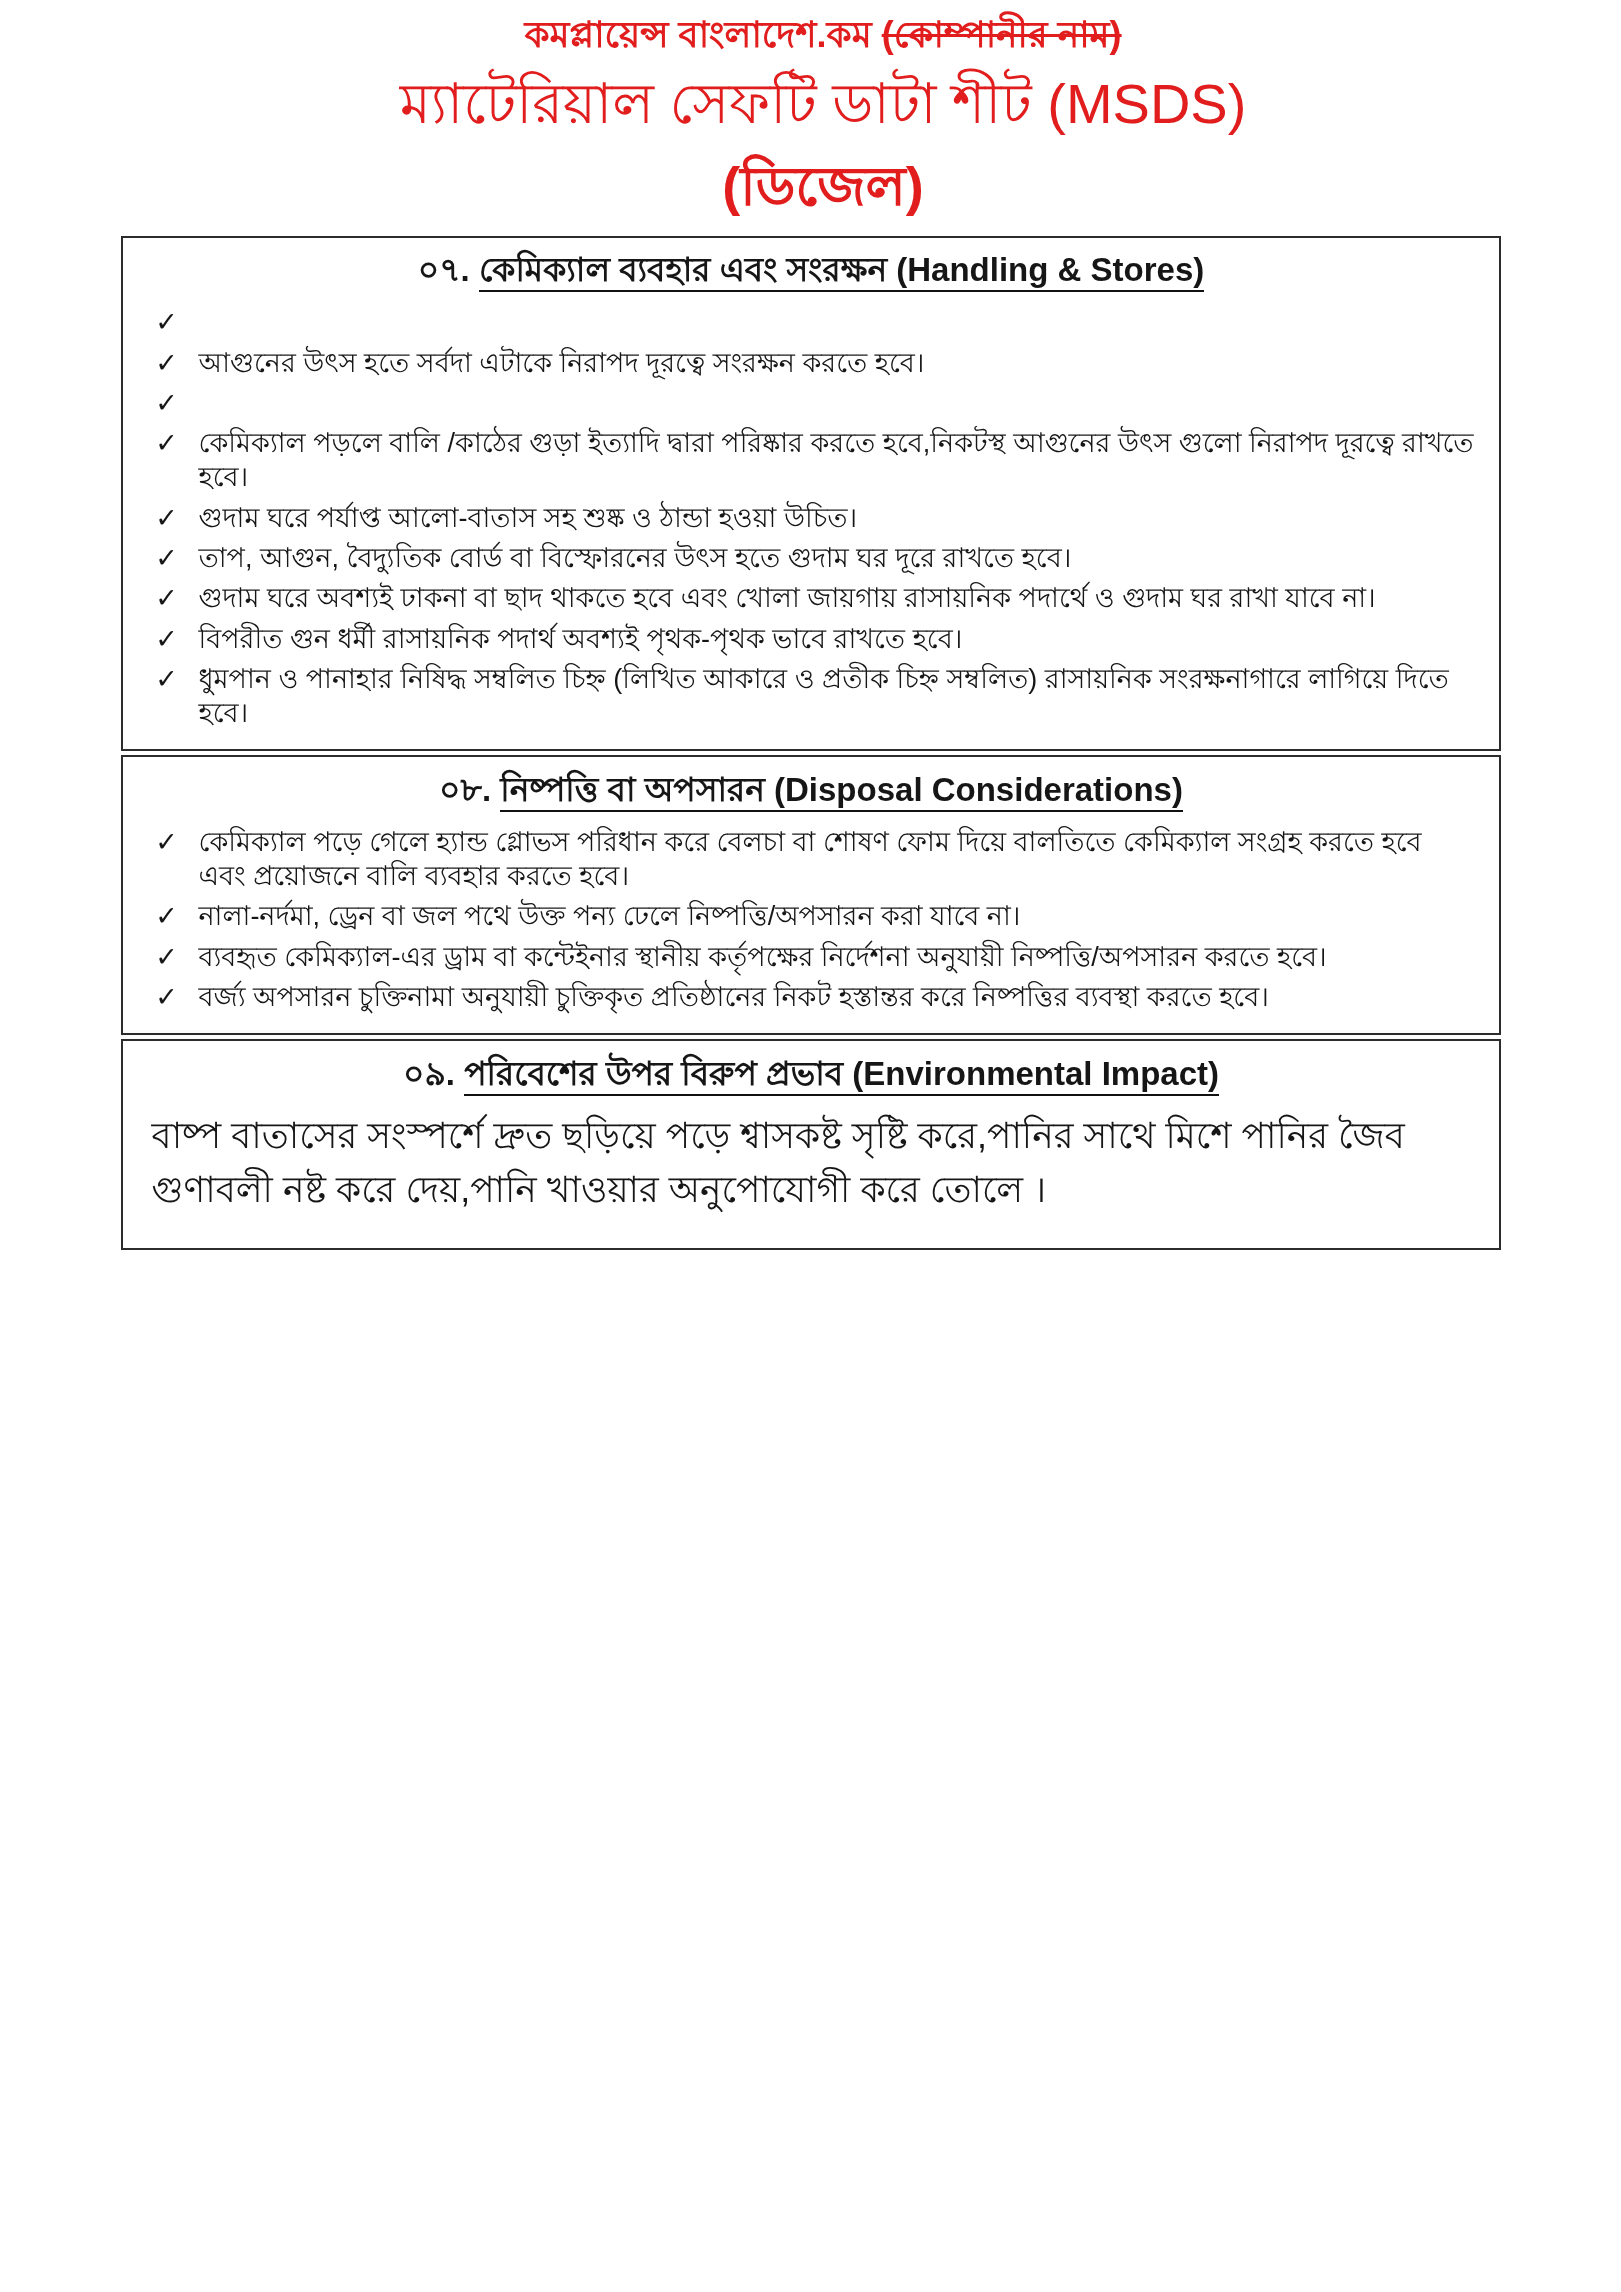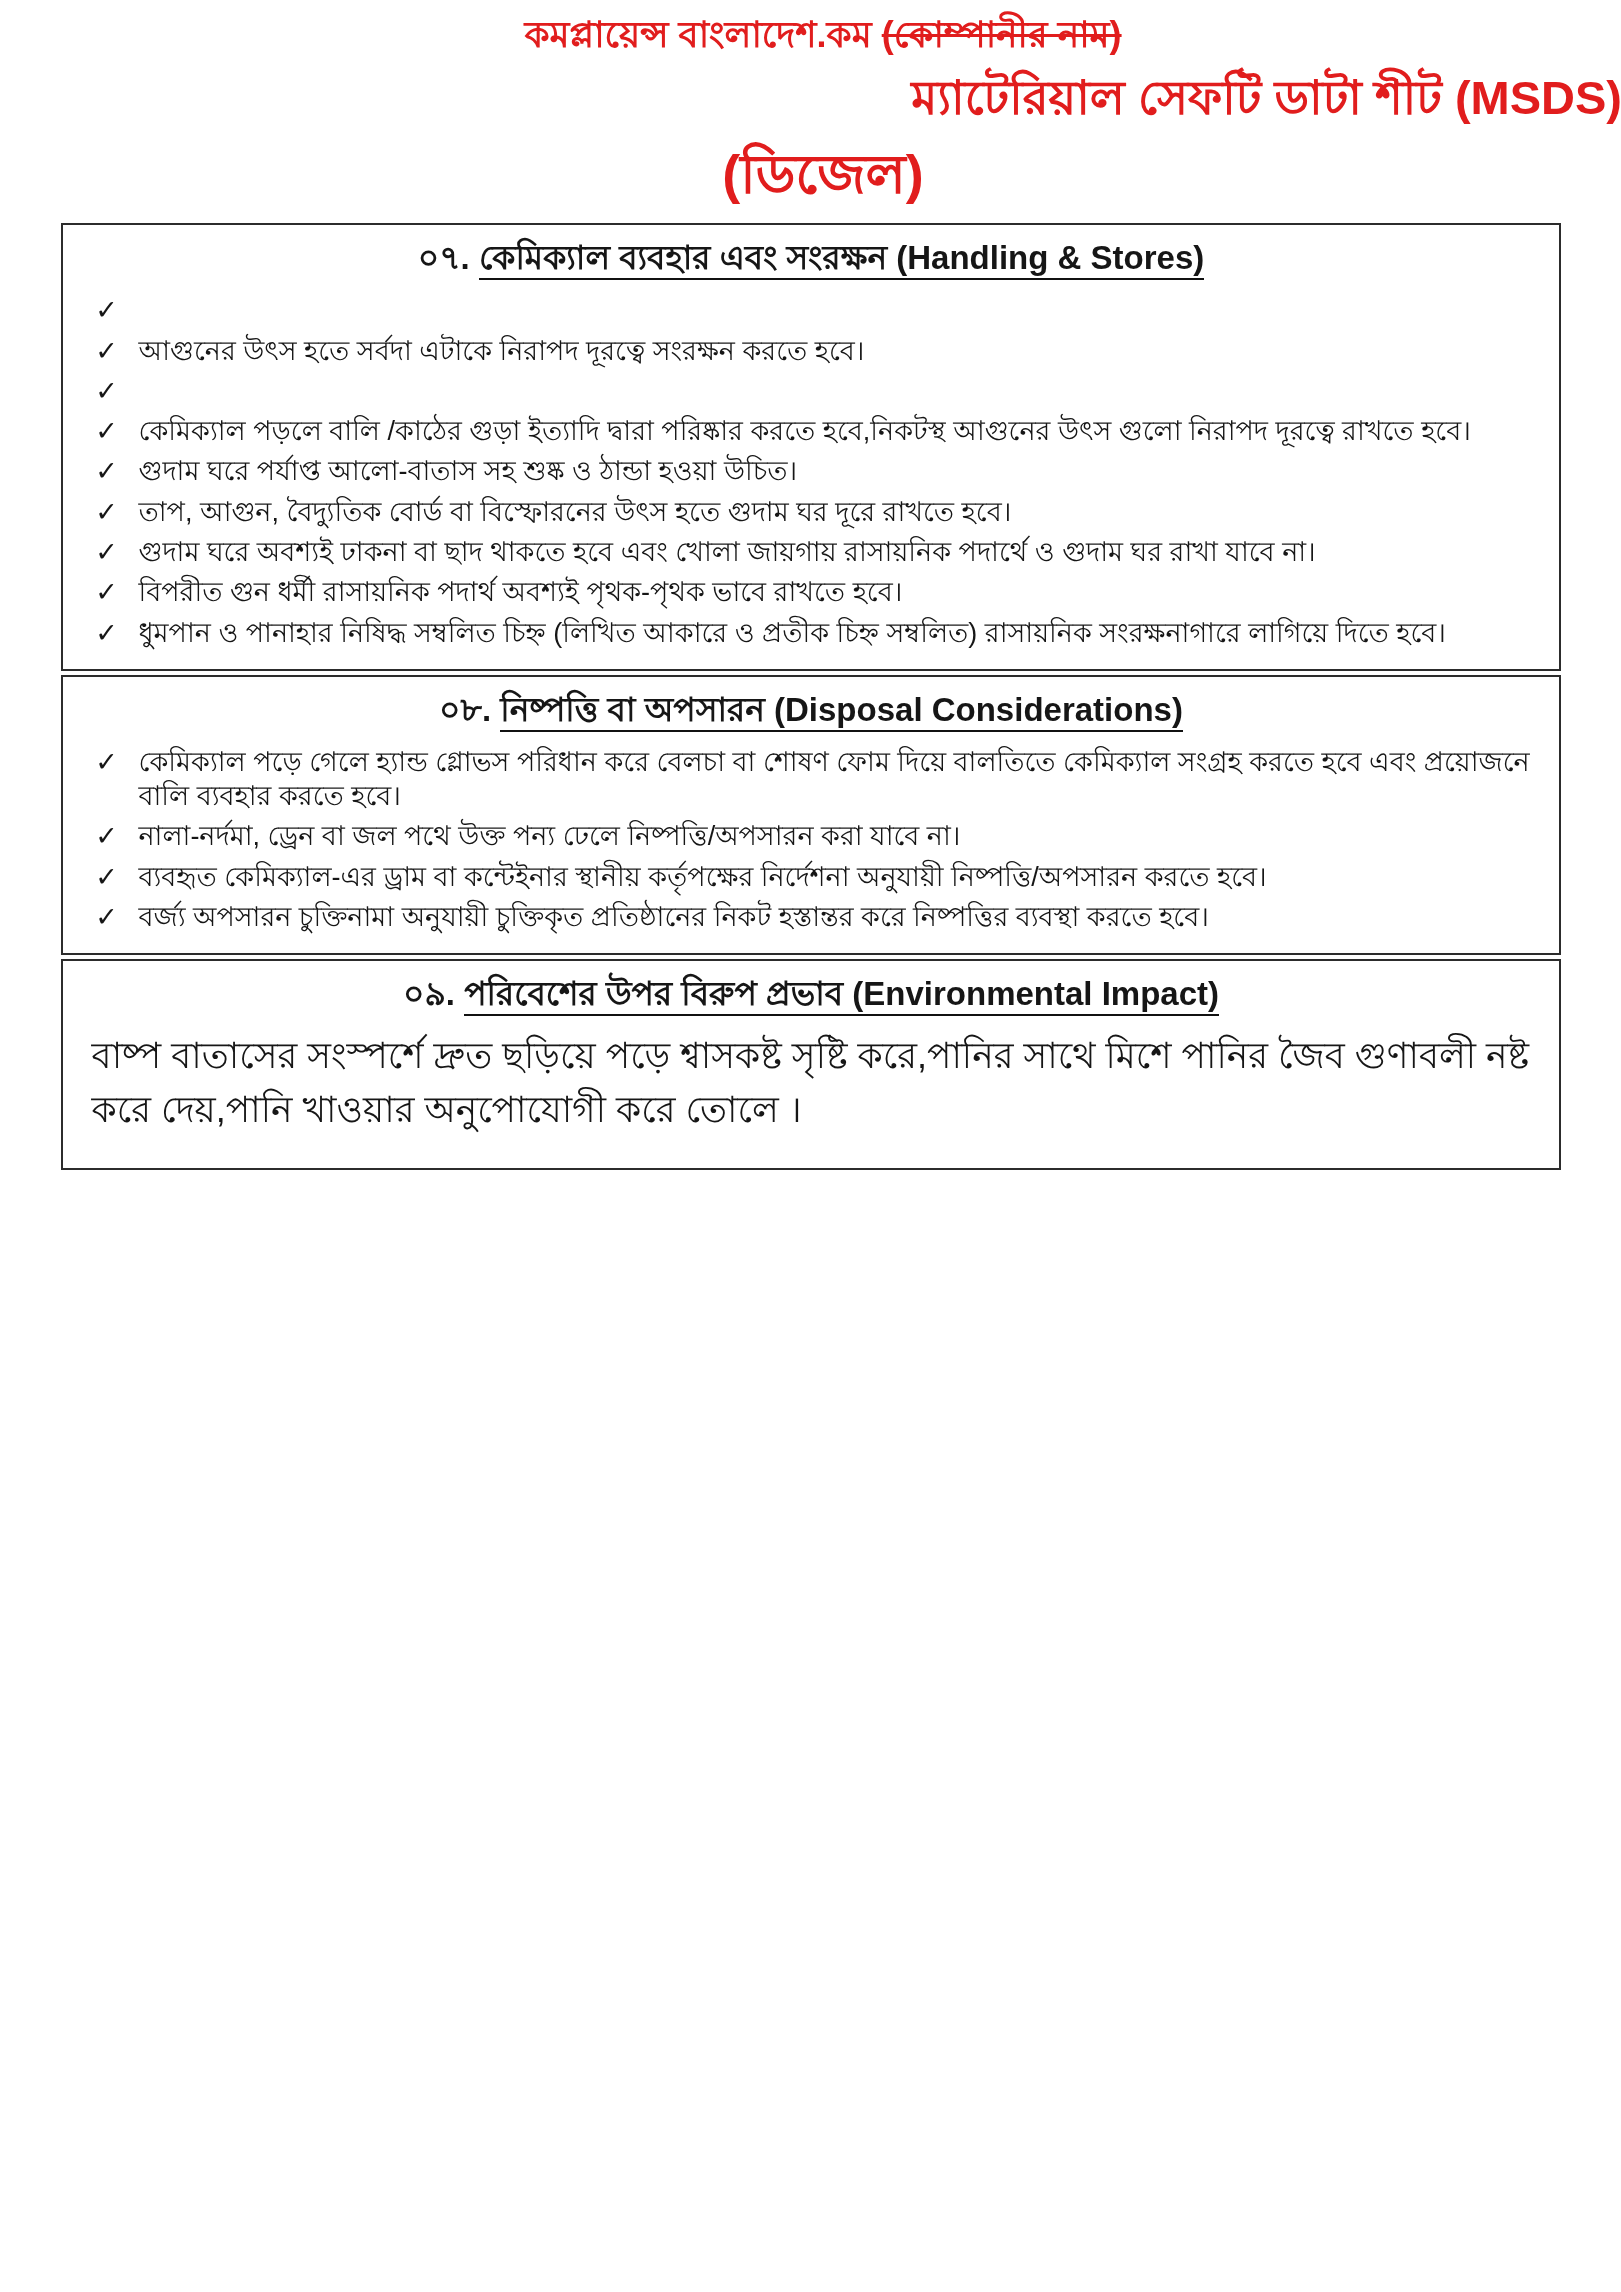--- a/index.html
+++ b/index.html
@@ -15,35 +15,34 @@
   }
   .doc-header { padding-top: 10.7px; text-align: center; padding-left: 24px; }
   .title-1 {
     font-size: 36px;
     font-weight: 600;
     color: var(--accent);
     line-height: 1.35;
   }
   .title-1 .strike { text-decoration: line-through; }
   .title-2 {
-    font-size: 47px;
-    font-weight: bold;
+    font-size: 56px;
+    font-weight: normal;
     color: var(--accent);
     line-height: 1.35;
     margin-top: 7.2px;
-    text-align: right;
   }
   .title-3 {
     font-size: 54px;
     font-weight: bold;
     color: var(--accent);
     line-height: 1.3;
     margin-top: 9px;
   }
-  .content { width: 1500px; margin: 14.3px auto 0 auto; }
+  .content { width: 1380px; margin: 14.3px auto 0 auto; }
   .box {
     border: 2.7px solid var(--border);
     background: #ffffff;
     padding: 7.2px 25px 12.5px 25px;
     margin-bottom: 4.5px;
   }
   .box h2 {
     text-align: center;
     font-size: 33px;
     font-weight: bold;

